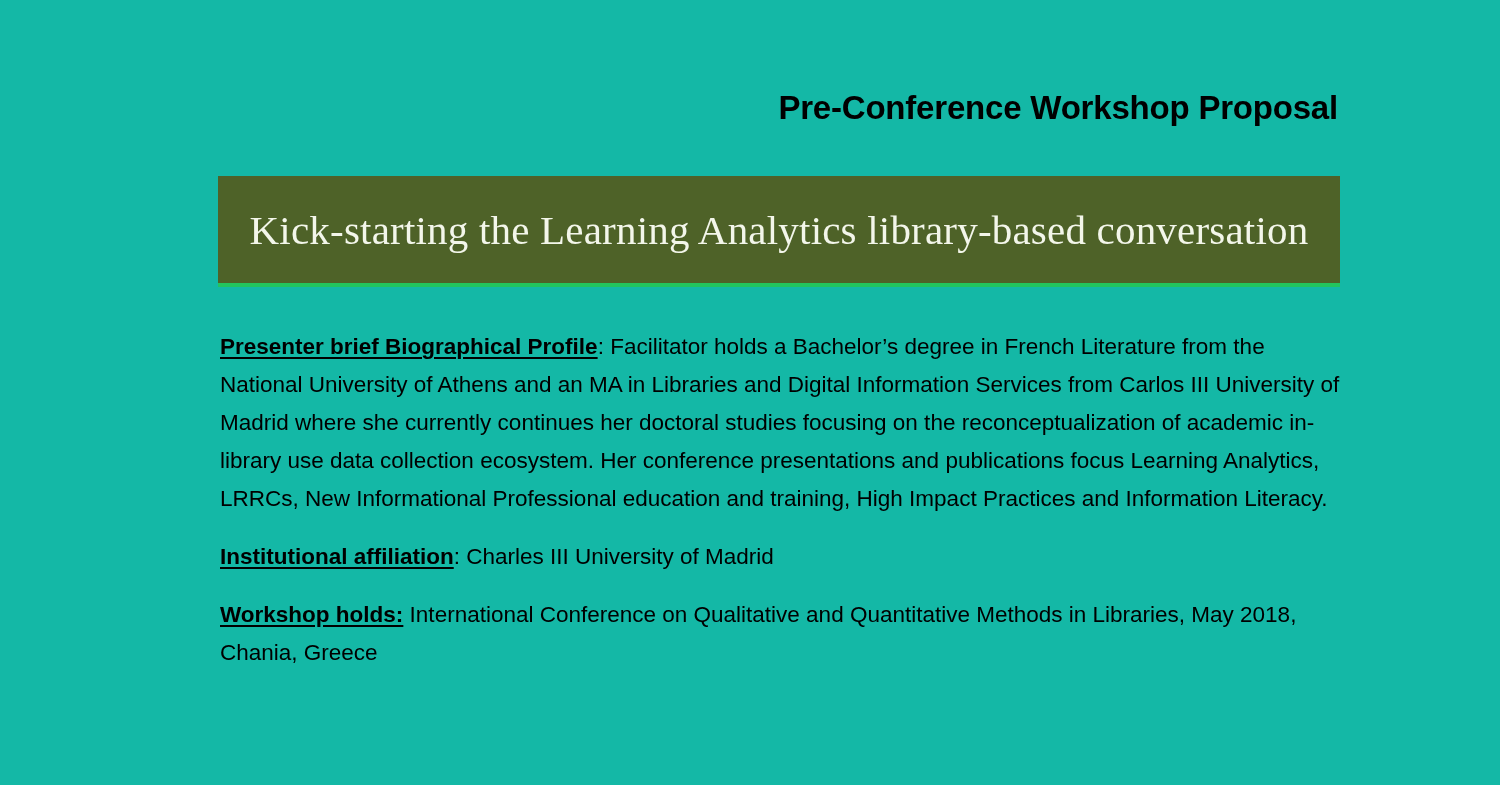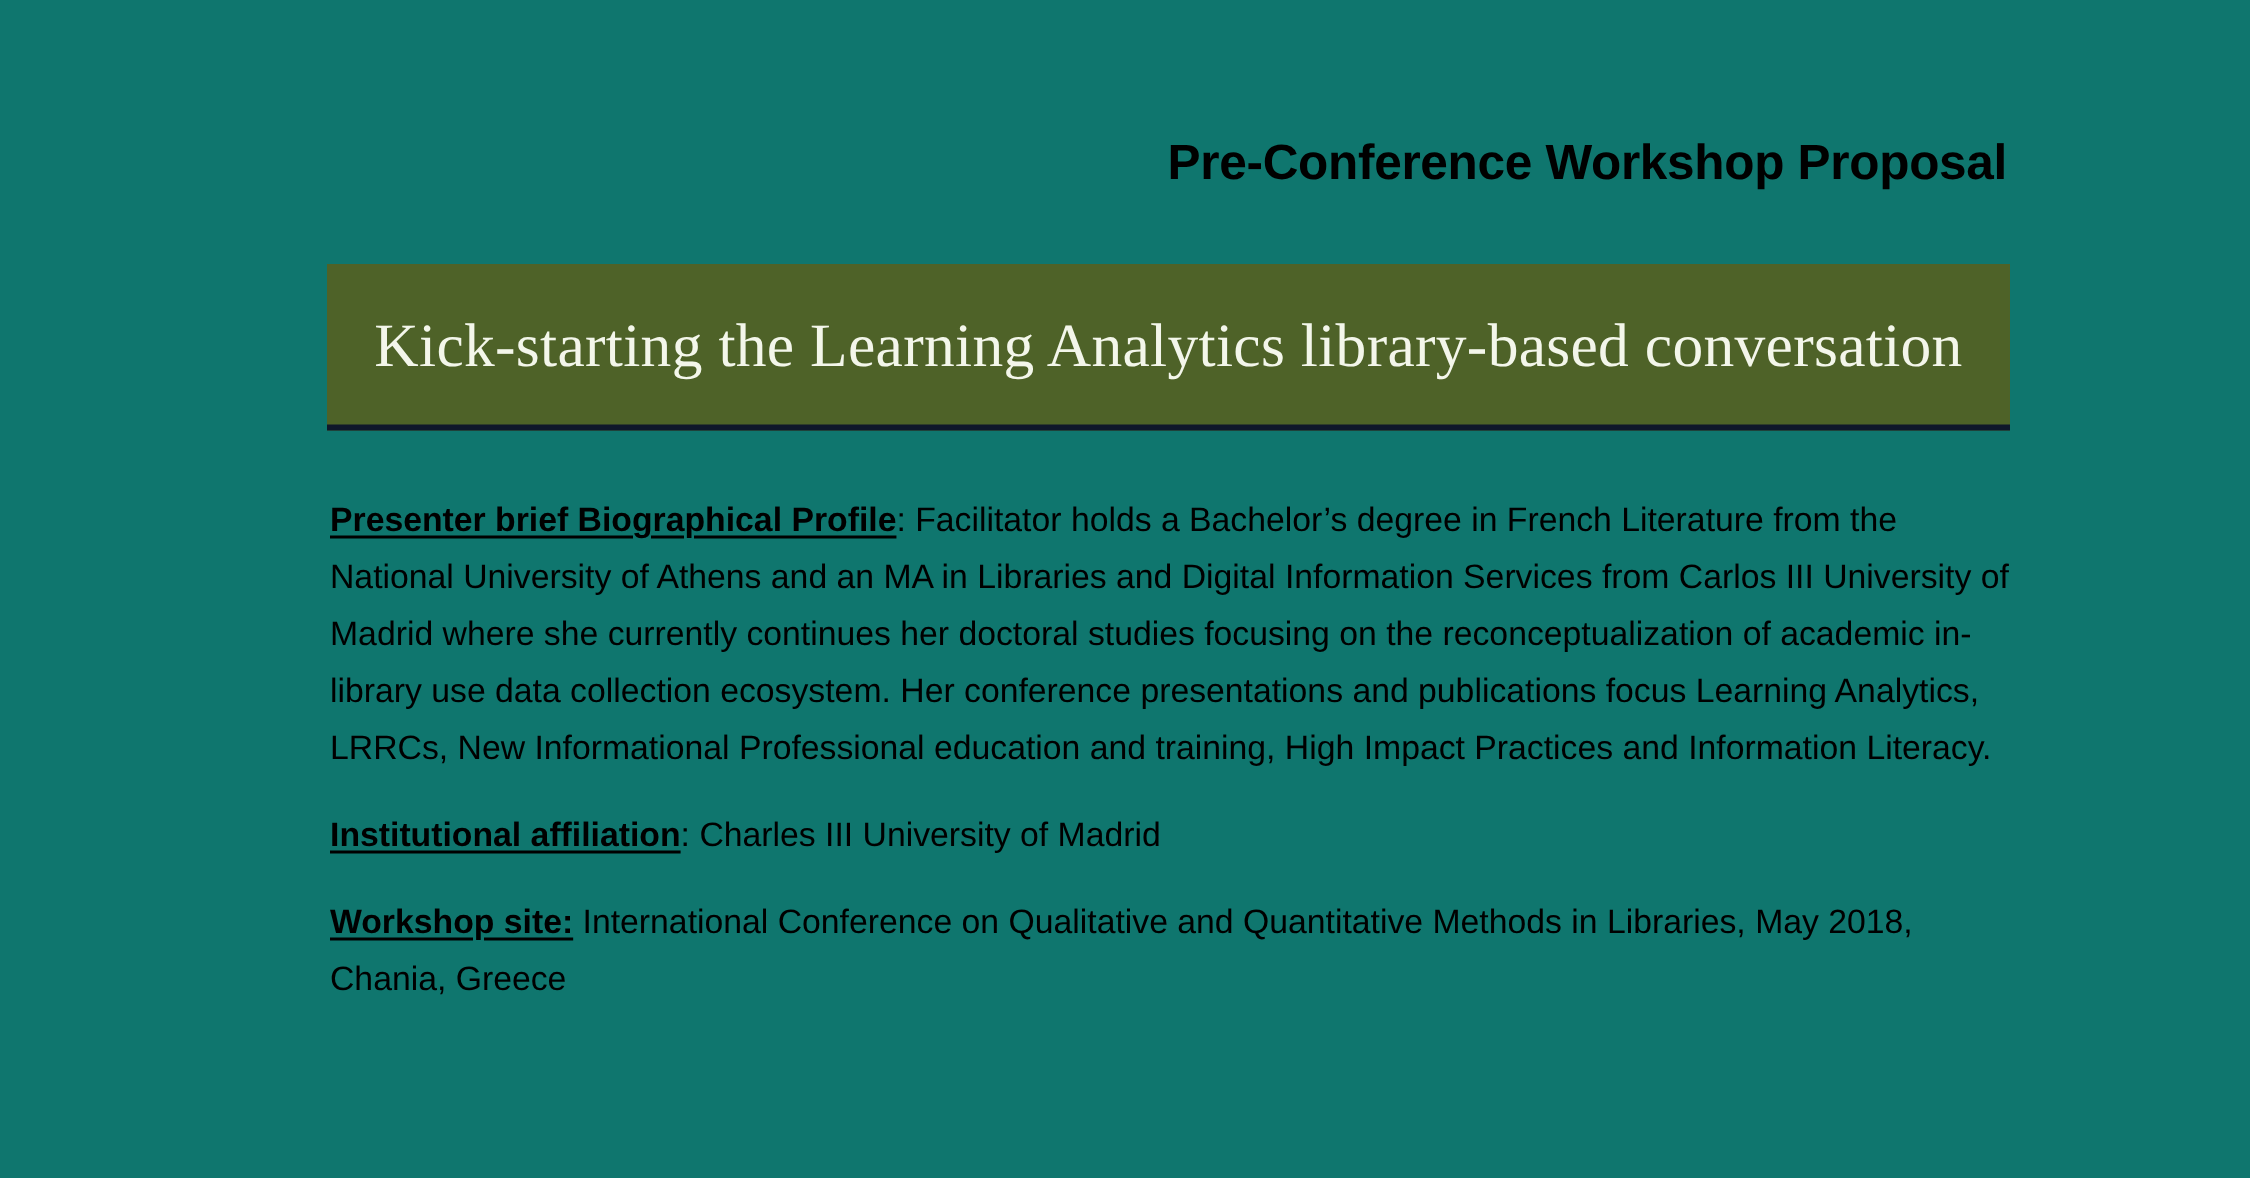--- a/index.html
+++ b/index.html
@@ -13,21 +13,21 @@
     overflow: hidden;
     font-family: "Liberation Sans", sans-serif;
     color: #000000;
     -webkit-font-smoothing: antialiased;
   }
 
   .page {
     position: relative;
     width: 1500px;
     height: 785px;
-    background: #0f766e;
+    background: #14b8a6;
   }
 
   
   .doc-title {
     position: absolute;
     left: 220px;
     top: 88px;
     width: 1118px;
     text-align: right;
     font-family: "Liberation Sans", sans-serif;
@@ -40,21 +40,21 @@
   }
 
   
   .banner {
     position: absolute;
     left: 218px;
     top: 176px;
     width: 1122px;
     height: 111px;
     background: #4e6228;
-    border-bottom: 4px solid #0f172a;
+    border-bottom: 4px solid #22c55e;
     box-sizing: border-box;
     display: flex;
     align-items: center;
     justify-content: center;
   }
   .banner-text {
     font-family: "Liberation Serif", serif;
     font-weight: normal;
     font-size: 41px;
     line-height: 52px;
@@ -105,18 +105,18 @@
 
     <p class="para">
       <span class="lead-in">Presenter brief Biographical Profile</span><span class="rest">: </span><span class="rest">Facilitator holds a Bachelor’s degree in French Literature from the National University of Athens and an MA in Libraries and Digital Information Services from Carlos III University of Madrid where she currently continues her doctoral studies focusing on the reconceptualization of academic in-library use data collection ecosystem. Her conference presentations and publications focus Learning Analytics, LRRCs, New Informational Professional education and training, High Impact Practices and Information Literacy.</span>
     </p>
 
     <p class="para">
       <span class="lead-in">Institutional affiliation</span><span class="rest">:  </span><span class="rest">Charles III University of Madrid</span>
     </p>
 
     <p class="para">
-      <span class="lead-in">Workshop site:</span><span class="rest"> </span><span class="rest">International Conference on Qualitative and Quantitative Methods in Libraries, May 2018, Chania, Greece</span>
+      <span class="lead-in">Workshop holds:</span><span class="rest"> </span><span class="rest">International Conference on Qualitative and Quantitative Methods in Libraries, May 2018, Chania, Greece</span>
     </p>
 
   </div>
 
 </div>
 
 </body></html>

